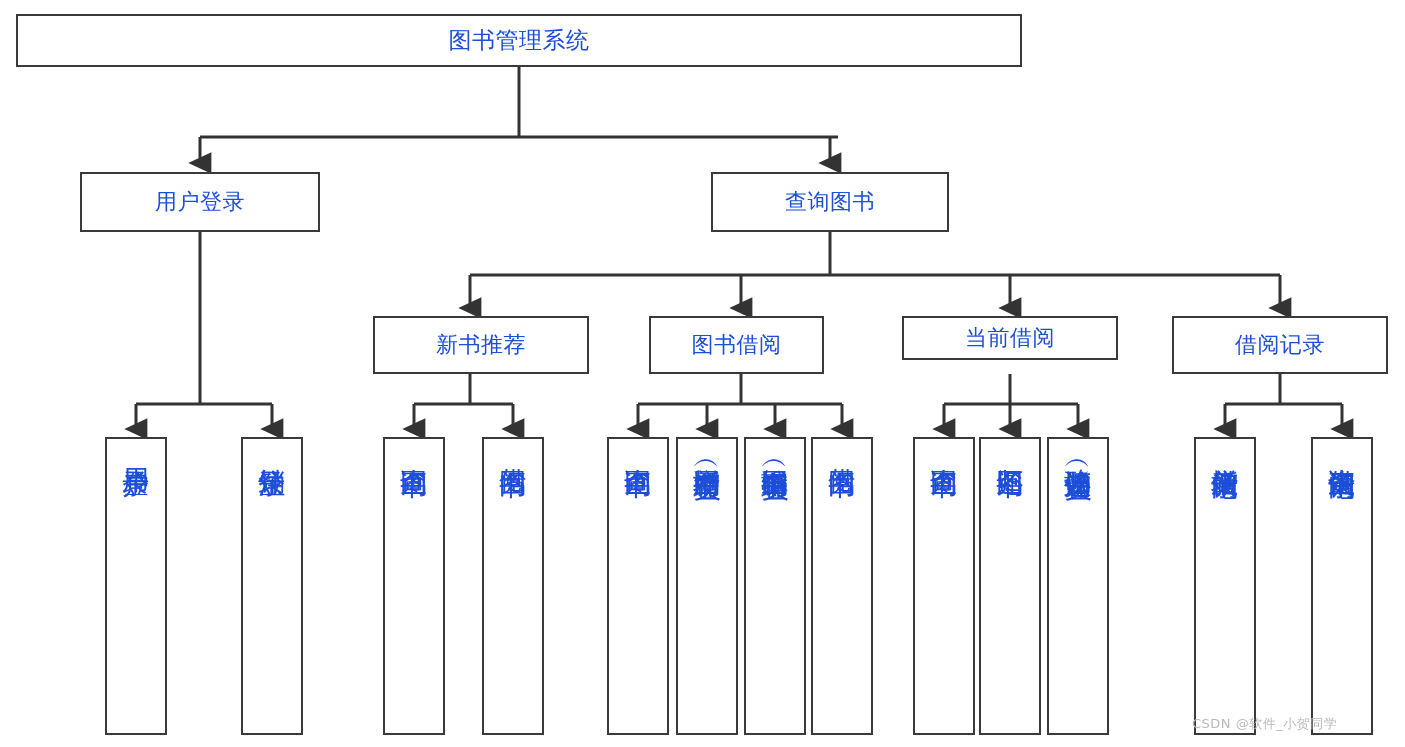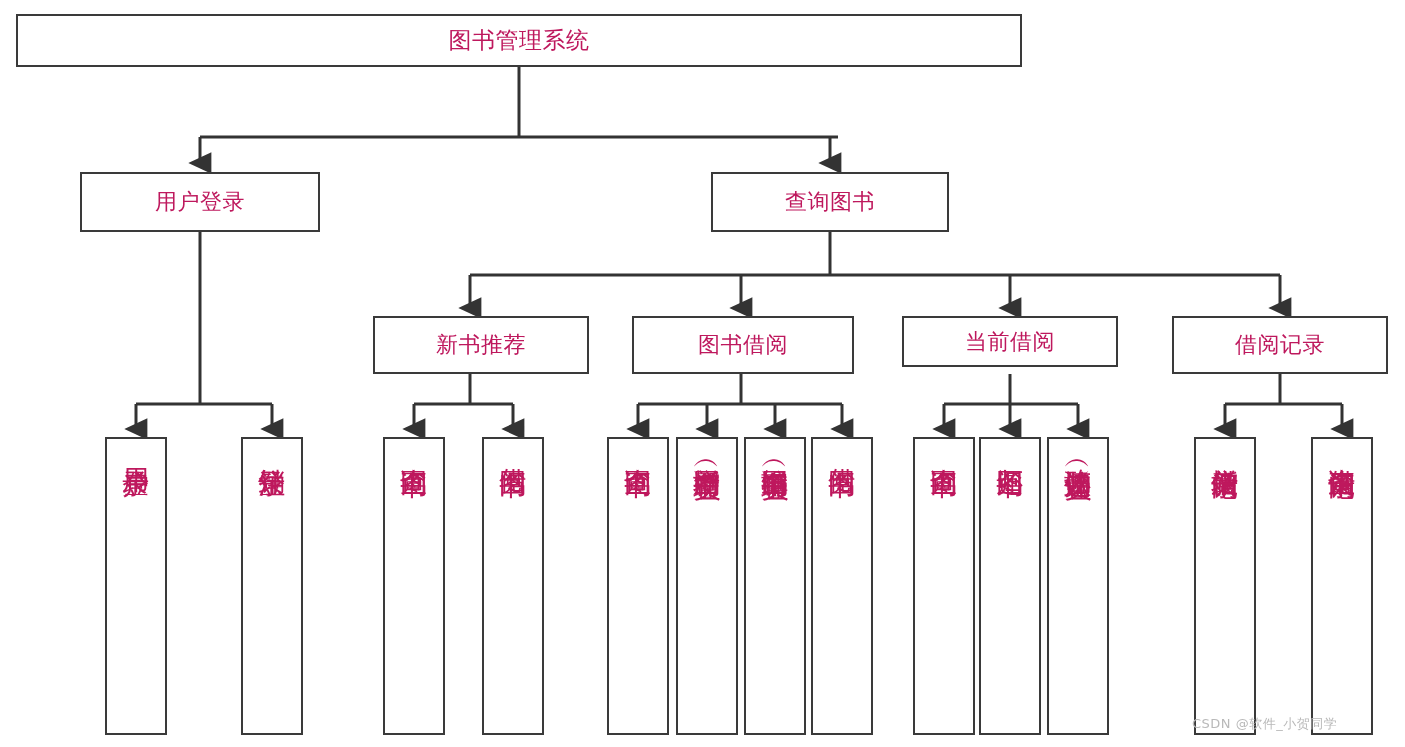--- a/index.html
+++ b/index.html
@@ -27,21 +27,21 @@
     pointer-events: none;
   }
   .node {
     position: absolute;
     box-sizing: border-box;
     border: 2.5px solid #3a3a3a;
     background: #ffffff;
     display: flex;
     align-items: center;
     justify-content: center;
-    color: #be185d;
+    color: #1d4ed8;
   }
   .node .lbl {
     display: block;
     text-align: center;
     line-height: 1.18;
     white-space: pre;
   }
   .node.horiz .lbl {
     font-size: 22px;
     letter-spacing: 0.5px;
@@ -132,24 +132,24 @@
   <div class="node horiz" style="left:80px; top:172px; width:240px; height:60px;">
     <span class="lbl">用户登录</span>
   </div>
   <div class="node horiz" style="left:711px; top:172px; width:238px; height:60px;">
     <span class="lbl">查询图书</span>
   </div>
 
   <div class="node horiz" style="left:362px; top:316px; width:216px; height:58px;margin-left:11px;">
     <span class="lbl">新书推荐</span>
   </div>
-  <div class="node horiz" style="left:632px; top:316px; width:222px; height:58px;">
+  <div class="node horiz" style="left:649px; top:316px; width:175px; height:58px;">
     <span class="lbl">图书借阅</span>
   </div>
-  <div class="node horiz" style="left:902px; top:316px; width:216px; height:51px;">
+  <div class="node horiz" style="left:902px; top:316px; width:216px; height:44px;">
     <span class="lbl">当前借阅</span>
   </div>
   <div class="node horiz" style="left:1172px; top:316px; width:216px; height:58px;">
     <span class="lbl">借阅记录</span>
   </div>
 
   <div class="node vert" style="left:105px; top:437px; width:62px; height:298px;">
     <span class="lbl">用户登录</span>
   </div>
   <div class="node vert" style="left:241px; top:437px; width:62px; height:298px;">

